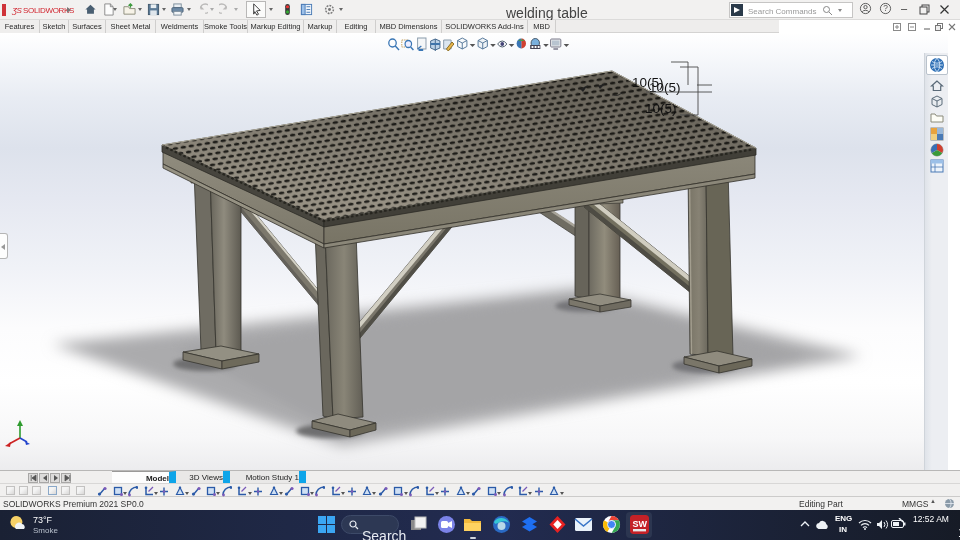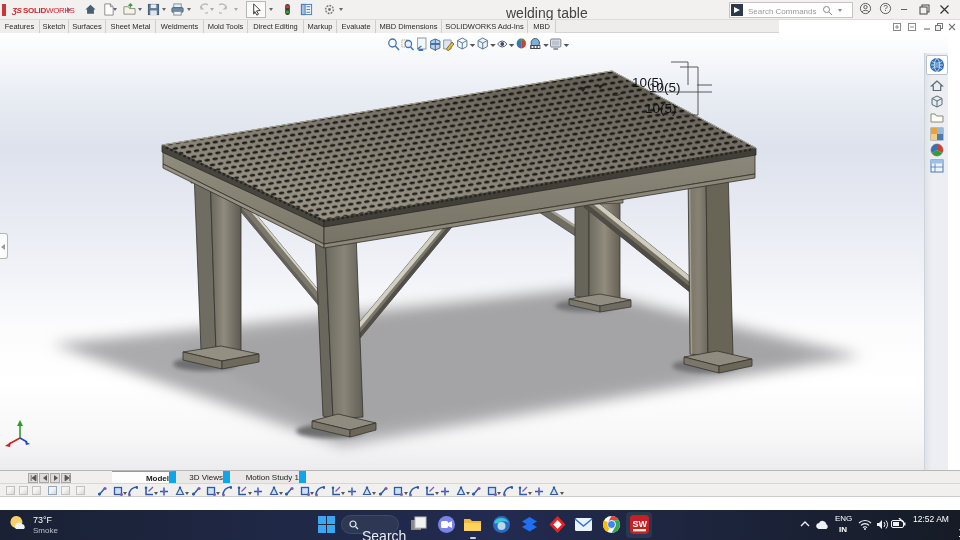--- a/index.html
+++ b/index.html
@@ -1,21 +1,21 @@
 <!DOCTYPE html>
 <html><head><meta charset="utf-8">
 <style>
 *{margin:0;padding:0;box-sizing:border-box}
 html,body{width:960px;height:540px;overflow:hidden;font-family:"Liberation Sans",sans-serif;background:#fff}
 #root{position:relative;width:960px;height:540px}
 
 #titlebar{position:absolute;left:0;top:0;width:960px;height:20px;background:#f2f1f0;border-bottom:1px solid #dcdbda}
 .redbar{position:absolute;left:2px;top:4px;width:4px;height:12px;background:#cf3339}
 #swlogo{position:absolute;left:12px;top:6px;font-size:8px;color:#d1242e;letter-spacing:-0.3px;white-space:nowrap}
-#swlogo b{font-weight:bold}
+#swlogo b{font-weight:normal}
 .tbi{position:absolute;top:3px;width:13px;height:13px}
 .caret{position:absolute;top:8px;width:0;height:0;border-left:2.5px solid transparent;border-right:2.5px solid transparent;border-top:3px solid #666}
 #wtitle{position:absolute;left:506px;top:5px;font-size:14px;color:#444}
 #searchbox{position:absolute;left:729px;top:2px;width:124px;height:16px;background:#fff;border:1px solid #c6c5c4}
 #searchbox .tile{position:absolute;left:1px;top:1px;width:12px;height:12px;background:#2a3a4a}
 #searchbox .tile:before{content:"";position:absolute;left:3px;top:3px;border-left:6px solid #fff;border-top:3px solid transparent;border-bottom:3px solid transparent}
 #searchbox .ph{position:absolute;left:18px;top:3.5px;font-size:8px;color:#9a9a9a}
 .wbtn{position:absolute;top:4px;font-size:11px;color:#333}
 
 #tabrow{position:absolute;left:0;top:20px;width:779px;height:13px;background:#eeedec;border-bottom:1px solid #d4d3d2}
@@ -137,24 +137,24 @@
         <path d="M1.5 1.5l8 8M9.5 1.5l-8 8" stroke="#333" stroke-width="1.2"></path>
       </svg>
 </div>
 
 <div id="tabrow">
  <div class="ctab" style="left:0px;width:40px">Features</div>
       <div class="ctab" style="left:40px;width:29px">Sketch</div>
       <div class="ctab" style="left:69px;width:37px">Surfaces</div>
       <div class="ctab" style="left:106px;width:50px">Sheet Metal</div>
       <div class="ctab" style="left:156px;width:48px">Weldments</div>
-      <div class="ctab" style="left:204px;width:44px">Mold Tools</div>
-      <div class="ctab" style="left:248px;width:56px">Direct Editing</div>
+      <div class="ctab" style="left:204px;width:44px">Smoke Tools</div>
+      <div class="ctab" style="left:248px;width:56px">Markup Editing</div>
       <div class="ctab" style="left:304px;width:33px">Markup</div>
-      <div class="ctab" style="left:337px;width:39px">Evaluate</div>
+      <div class="ctab" style="left:337px;width:39px">Editing</div>
       <div class="ctab" style="left:376px;width:66px">MBD Dimensions</div>
       <div class="ctab" style="left:442px;width:86px">SOLIDWORKS Add-Ins</div>
       <div class="ctab" style="left:528px;width:28px">MBD</div>
  <svg style="position:absolute;left:893px;top:3px" width="8" height="8" viewBox="0 0 8 8">
         <rect x="0.5" y="0.5" width="7" height="7" fill="none" stroke="#8a8a8a"></rect>
         <path d="M4 2v4M2 4h4" stroke="#8a8a8a"></path>
       </svg>
  <svg style="position:absolute;left:908px;top:3px" width="8" height="8" viewBox="0 0 8 8">
         <rect x="0.5" y="0.5" width="7" height="7" fill="none" stroke="#8a8a8a"></rect>
         <path d="M2 4h4" stroke="#8a8a8a"></path>
@@ -615,20 +615,30 @@
         <path d="M1 5.5h8M5 1.5v8" stroke="#2a5aa8" stroke-width="1.4"></path>
         <circle cx="5" cy="5.5" r="1.3" fill="#7a5ab8"></circle>
       </svg>
       <svg class="ski" style="left:549.4px" width="10" height="11" viewBox="0 0 10 11">
         <path d="M1.5 8.5L5 1.5l3.5 7z" fill="#cfe0f4" stroke="#2a5aa8" stroke-width="1.2"></path>
         <circle cx="5" cy="1.8" r="1.2" fill="#2a5aa8"></circle>
       </svg>
       <span style="position:absolute;left:559.6px;top:8px;width:0;height:0;border-left:2px solid transparent;border-right:2px solid transparent;border-top:3px solid #555"></span>
 </div>
 
+<div id="statusbar">
+ <div style="position:absolute;left:3px;top:2px">SOLIDWORKS Premium 2021 SP0.0</div>
+ <div style="position:absolute;left:799px;top:2px">Editing Part</div>
+ <div style="position:absolute;left:902px;top:2px">MMGS</div>
+ <div style="position:absolute;left:930px;top:1px;font-size:6px;color:#555">▲</div>
+ <svg style="position:absolute;left:944px;top:1px" width="11" height="11" viewBox="0 0 11 11">
+        <circle cx="5.5" cy="5.5" r="4.5" fill="#8a9aa8"></circle>
+        <path d="M1 5.5h9M5.5 1a7 7 0 0 1 0 9" stroke="#e8eef4" stroke-width="0.8" fill="none"></path>
+      </svg>
+</div>
 
 <div id="taskbar">
  <svg style="position:absolute;left:8px;top:4px" width="22" height="22" viewBox="0 0 22 22">
         <path d="M14 6a6 6 0 1 0-9 7 6 6 0 0 0 9-7z" fill="#f5d067"></path>
         <path d="M7 12a4 4 0 0 1 7-2 3 3 0 0 1 2 5H8a3 3 0 0 1-1-3z" fill="#eef2f6"></path>
       </svg>
  <div class="tray" style="left:33px;top:5px;font-size:9px">73°F</div>
  <div class="tray" style="left:33px;top:16px;color:#b8c0cc">Smoke</div>
  <svg class="tico" style="left:317px" viewBox="0 0 19 19">
         <rect x="1" y="1" width="8" height="8" fill="#3ba6f2"></rect>
@@ -686,21 +696,21 @@
         <rect x="0" y="0" width="19" height="19" rx="3" fill="#c42127"></rect>
         <text x="2.5" y="12" font-size="9" font-weight="bold" fill="#fff" font-family="Liberation Sans">SW</text>
         <rect x="3" y="14" width="13" height="2.4" fill="#e8e8e8"></rect>
       </svg>
  <svg class="tray" style="left:800px;top:10px" width="10" height="7" viewBox="0 0 10 7">
         <path d="M1 6l4-4 4 4" fill="none" stroke="#eef2f6" stroke-width="1.3"></path>
       </svg>
  <svg class="tray" style="left:815px;top:10px" width="14" height="10" viewBox="0 0 16 11">
         <path d="M4 10a3.5 3.5 0 0 1 .6-6.9A4.5 4.5 0 0 1 13 4.5 3.2 3.2 0 0 1 13 10z" fill="#eef2f6"></path>
       </svg>
- <div class="tray" style="left:835px;top:4px;font-weight:normal">ENG</div>
+ <div class="tray" style="left:835px;top:4px;font-weight:bold">ENG</div>
  <div class="tray" style="left:839px;top:15px;font-weight:bold">IN</div>
  <svg class="tray" style="left:858px;top:9px" width="14" height="11" viewBox="0 0 14 11">
         <path d="M1 4a8.5 8.5 0 0 1 12 0M3 6.3a5.5 5.5 0 0 1 8 0M5 8.6a2.8 2.8 0 0 1 4 0" fill="none" stroke="#eef2f6" stroke-width="1.2"></path>
         <circle cx="7" cy="10" r="1" fill="#eef2f6"></circle>
       </svg>
  <svg class="tray" style="left:876px;top:9px" width="13" height="11" viewBox="0 0 13 11">
         <path d="M1 4h2l3-3v9L3 7H1z" fill="#eef2f6"></path>
         <path d="M8 3a4 4 0 0 1 0 5M10 1.5a6.5 6.5 0 0 1 0 8" fill="none" stroke="#eef2f6"></path>
       </svg>
  <svg class="tray" style="left:891px;top:8px" width="15" height="12" viewBox="0 0 15 12">

